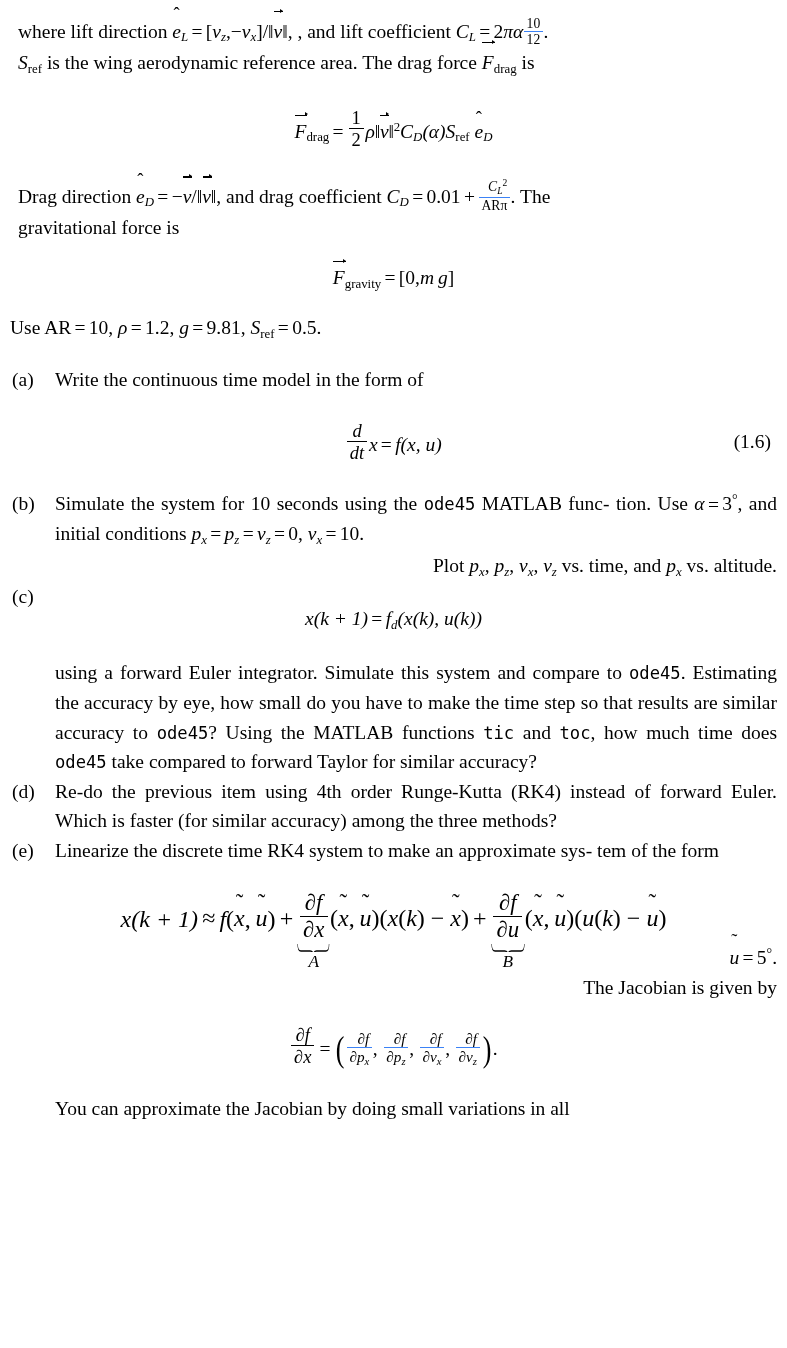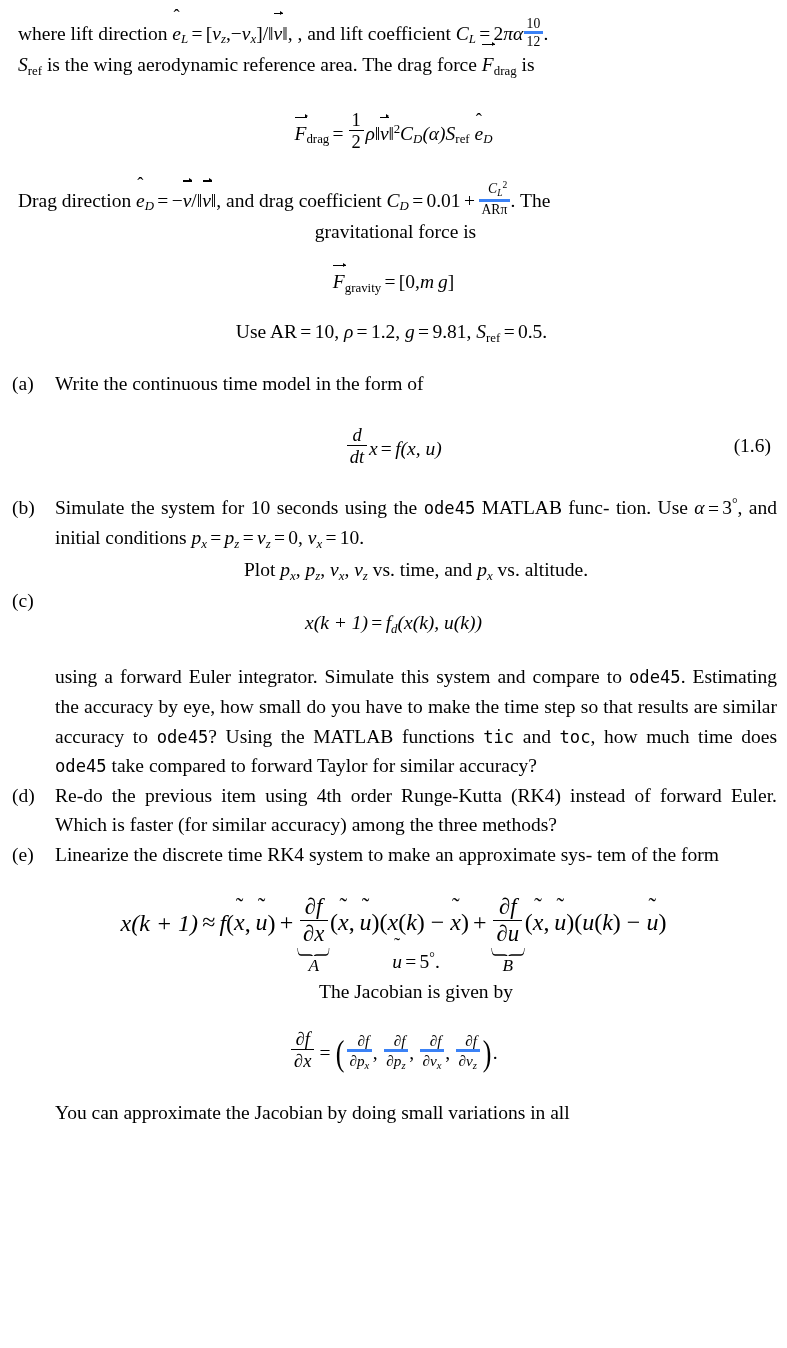--- a/index.html
+++ b/index.html
@@ -24,21 +24,21 @@
   }
 
   
   .para {
     margin: 0;
     padding: 0 14px 0 18px;
     line-height: 1.52;
     text-align: justify;
     text-justify: inter-word;
   }
-  .para.noj { text-align: center; }
+  .para.noj { text-align: left; }
 
   
   .item {
     position: relative;
     padding-left: 55px;
     padding-right: 10px;
     margin: 0;
     line-height: 1.52;
     text-align: justify;
   }
@@ -50,21 +50,21 @@
     width: 40px;
     text-align: left;
     font-family: "Liberation Serif", "DejaVu Serif", serif;
   }
   .sub {
     padding-left: 55px;
     padding-right: 10px;
     line-height: 1.52;
     text-align: justify;
   }
-  .sub.noj { text-align: center; }
+  .sub.noj { text-align: right; }
 
   
   .mi { font-style: italic; font-family: "Liberation Serif", "DejaVu Serif", serif; }
   .mn, .mo { font-style: normal; }
   .mup { font-style: normal; }
   .code {
     font-family: "DejaVu Sans Mono", "Liberation Mono", monospace;
     font-style: normal;
     font-size: 0.88em;
   }
@@ -147,21 +147,21 @@
     display: inline-block;
     vertical-align: -0.48em;
     text-align: right;
     font-size: 0.70em;
     line-height: 1.12;
     margin: 0 0.06em;
   }
   .frac > .num { display: block; padding: 0 0.18em; }
   .frac > .den {
     display: block;
-    border-top: 3px solid #3b82f6;
+    border-top: 1px solid #3b82f6;
     padding: 0 0.18em;
   }
   
   .dfrac {
     display: inline-block;
     vertical-align: -0.46em;
     text-align: center;
     line-height: 1.14;
     margin: 0 0.10em;
     font-size: 0.95em;

